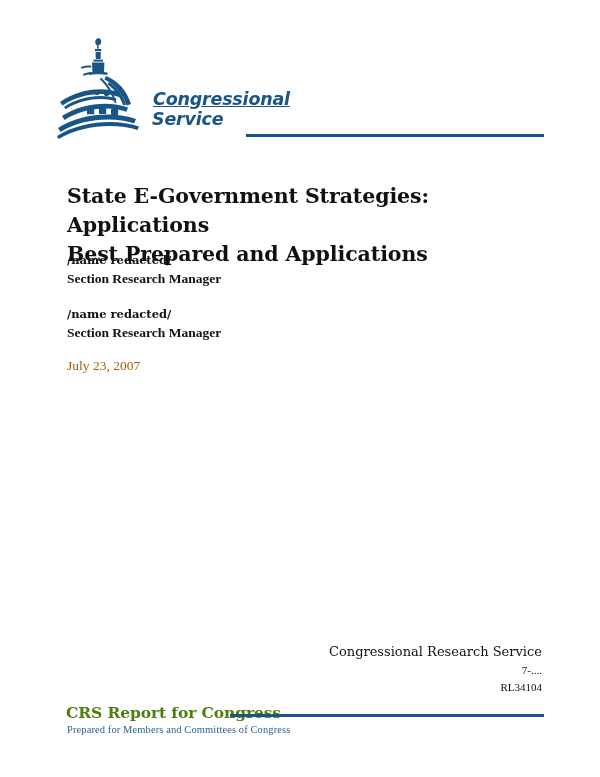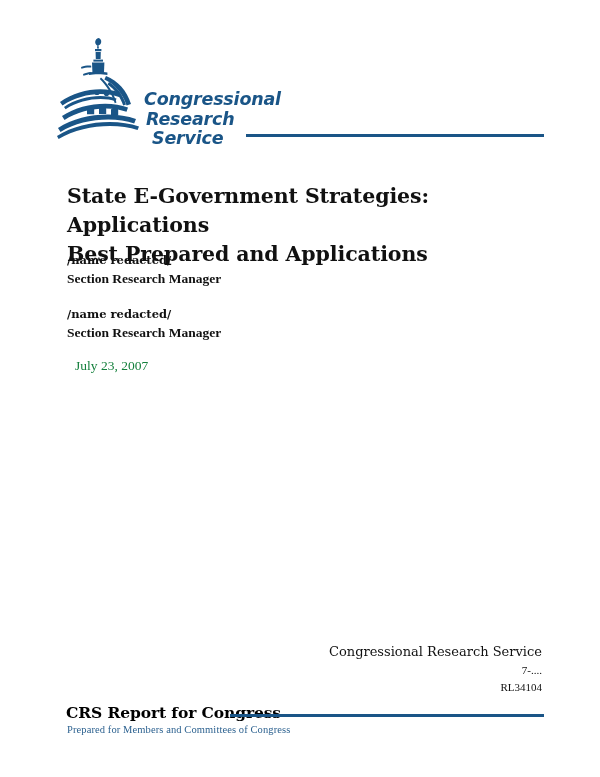--- a/index.html
+++ b/index.html
@@ -49,21 +49,21 @@
     font-weight: bold;
     color: #1a5587;
     line-height: 1.0;
     letter-spacing: -0.2px;
   }
   .crs-wordmark .wm-line {
     display: block;
     font-size: 17.5px;
     white-space: nowrap;
   }
-  .crs-wordmark .wm-1 { margin-left: 4px; }
+  .crs-wordmark .wm-1 { margin-left: 13px; text-decoration: underline; }
   .crs-wordmark .wm-2 { margin-left: 6px; margin-top: 2px; }
   .crs-wordmark .wm-3 { margin-left: 12px; margin-top: 2px; }
 
   .masthead-rule {
     position: absolute;
     left: 190px;
     top: 98px;
     width: 298px;
     height: 3px;
     background: #1a5587;
@@ -107,22 +107,21 @@
     color: #111111;
     font-weight: bold;
   }
 
   .doc-date {
     position: absolute;
     left: 67px;
     top: 358px;
     font-family: "Liberation Serif", serif;
     font-size: 13.5px;
-    color: #15803d;
-    margin-left: 8px;
+    color: #a16207;
   }
 
   
   .imprint {
     position: absolute;
     right: 58px;
     top: 642px;
     width: 300px;
     text-align: right;
   }
@@ -148,21 +147,21 @@
     width: 478px;
     height: 40px;
   }
   .banner-title {
     position: absolute;
     left: 0;
     top: 0;
     font-family: "DejaVu Serif", serif;
     font-weight: bold;
     font-size: 15.5px;
-    color: #000000;
+    color: #4d7c0f;
     letter-spacing: -0.1px;
     white-space: nowrap;
   }
   .banner-rule {
     position: absolute;
     left: 164px;
     top: 11px;
     width: 314px;
     height: 2.5px;
     background: #1a5587;
@@ -217,21 +216,20 @@
         <path d="M43.0 72.6 C45.0 70.2 48.2 70.2 50.2 72.6 L50.2 78.0 L43.0 78.0 Z"></path>
         <path d="M55.0 73.6 C57.0 71.2 60.2 71.2 62.2 73.6 L62.2 79.0 L55.0 79.0 Z"></path>
 
         <path d="M2.0 92.0 C24.0 77.5 58.0 75.0 80.0 83.0 L78.2 87.6 C58.0 80.4 25.5 82.8 4.5 96.0 Z"></path>
         <path d="M1.0 100.0 C24.0 85.0 60.0 82.5 83.0 90.5 L81.6 94.0 C60.0 86.6 25.5 89.0 2.6 103.0 Z"></path>
       </g>
     </svg>
 
     <div class="crs-wordmark">
       <span class="wm-line wm-1">Congressional</span>
-      <span class="wm-line wm-2">Research</span>
       <span class="wm-line wm-3">Service</span>
     </div>
 
     <div class="masthead-rule"></div>
   </div>
 
   <h1 class="doc-title">
     <span>State E-Government Strategies: Applications</span><br>
     <span>Best Prepared and Applications</span>
   </h1>

